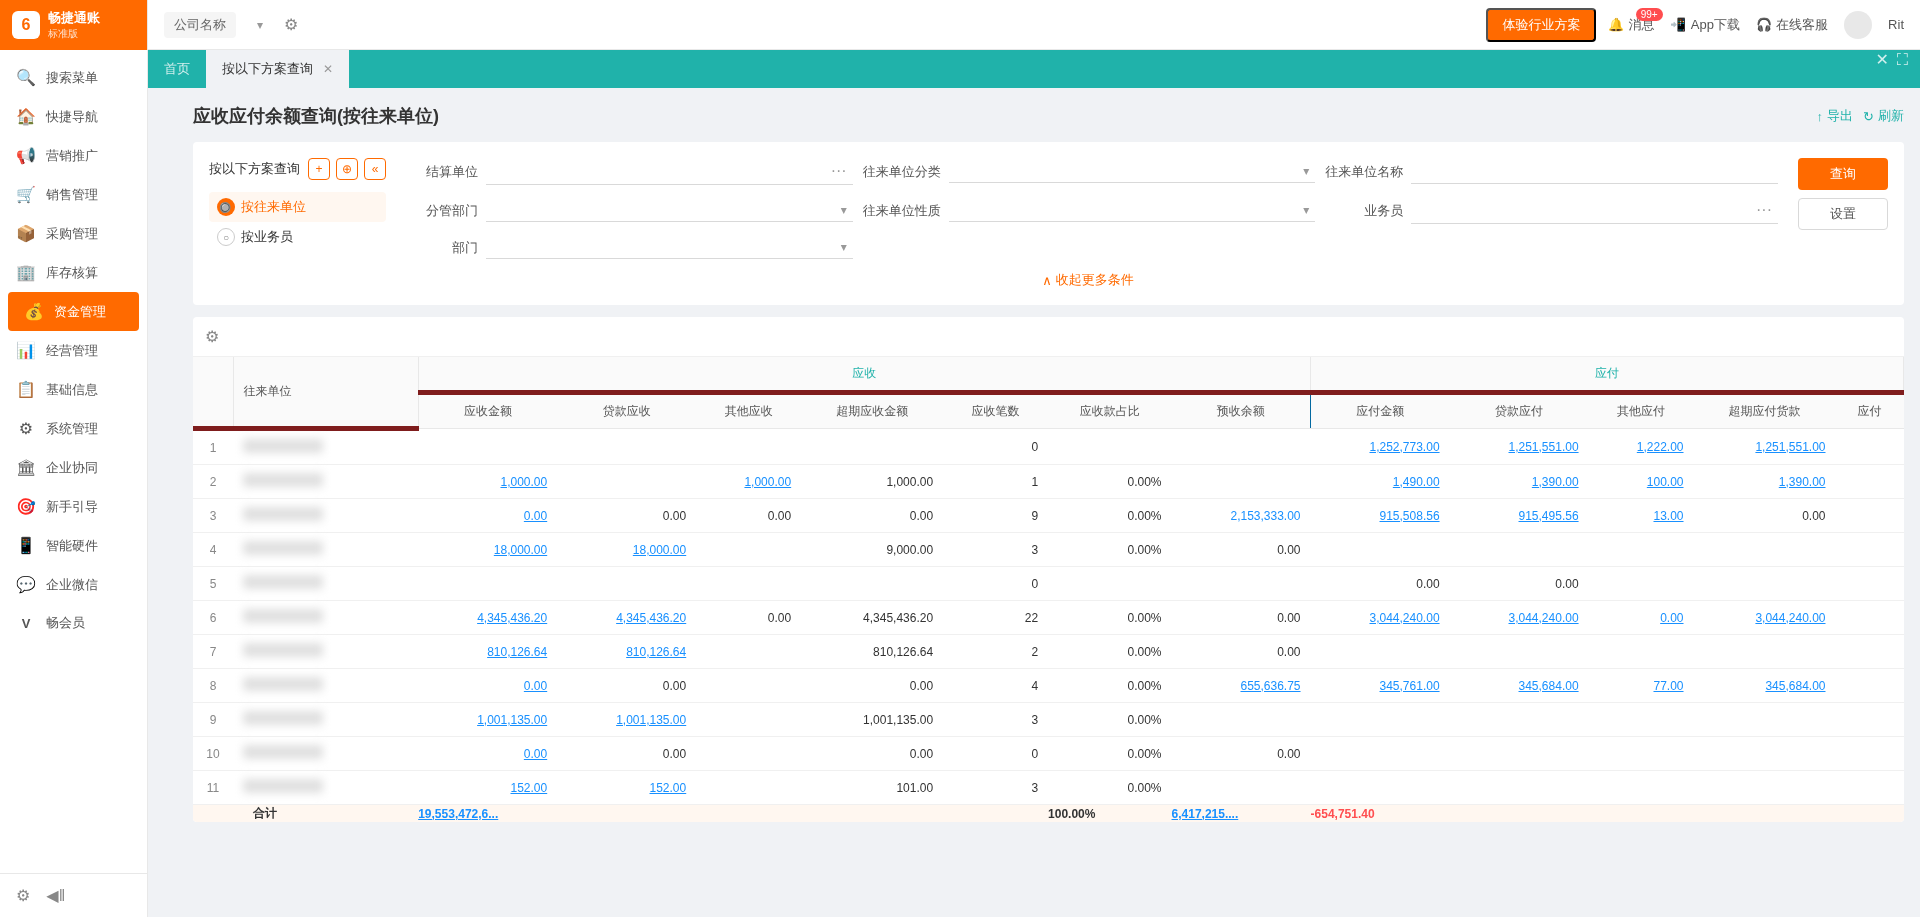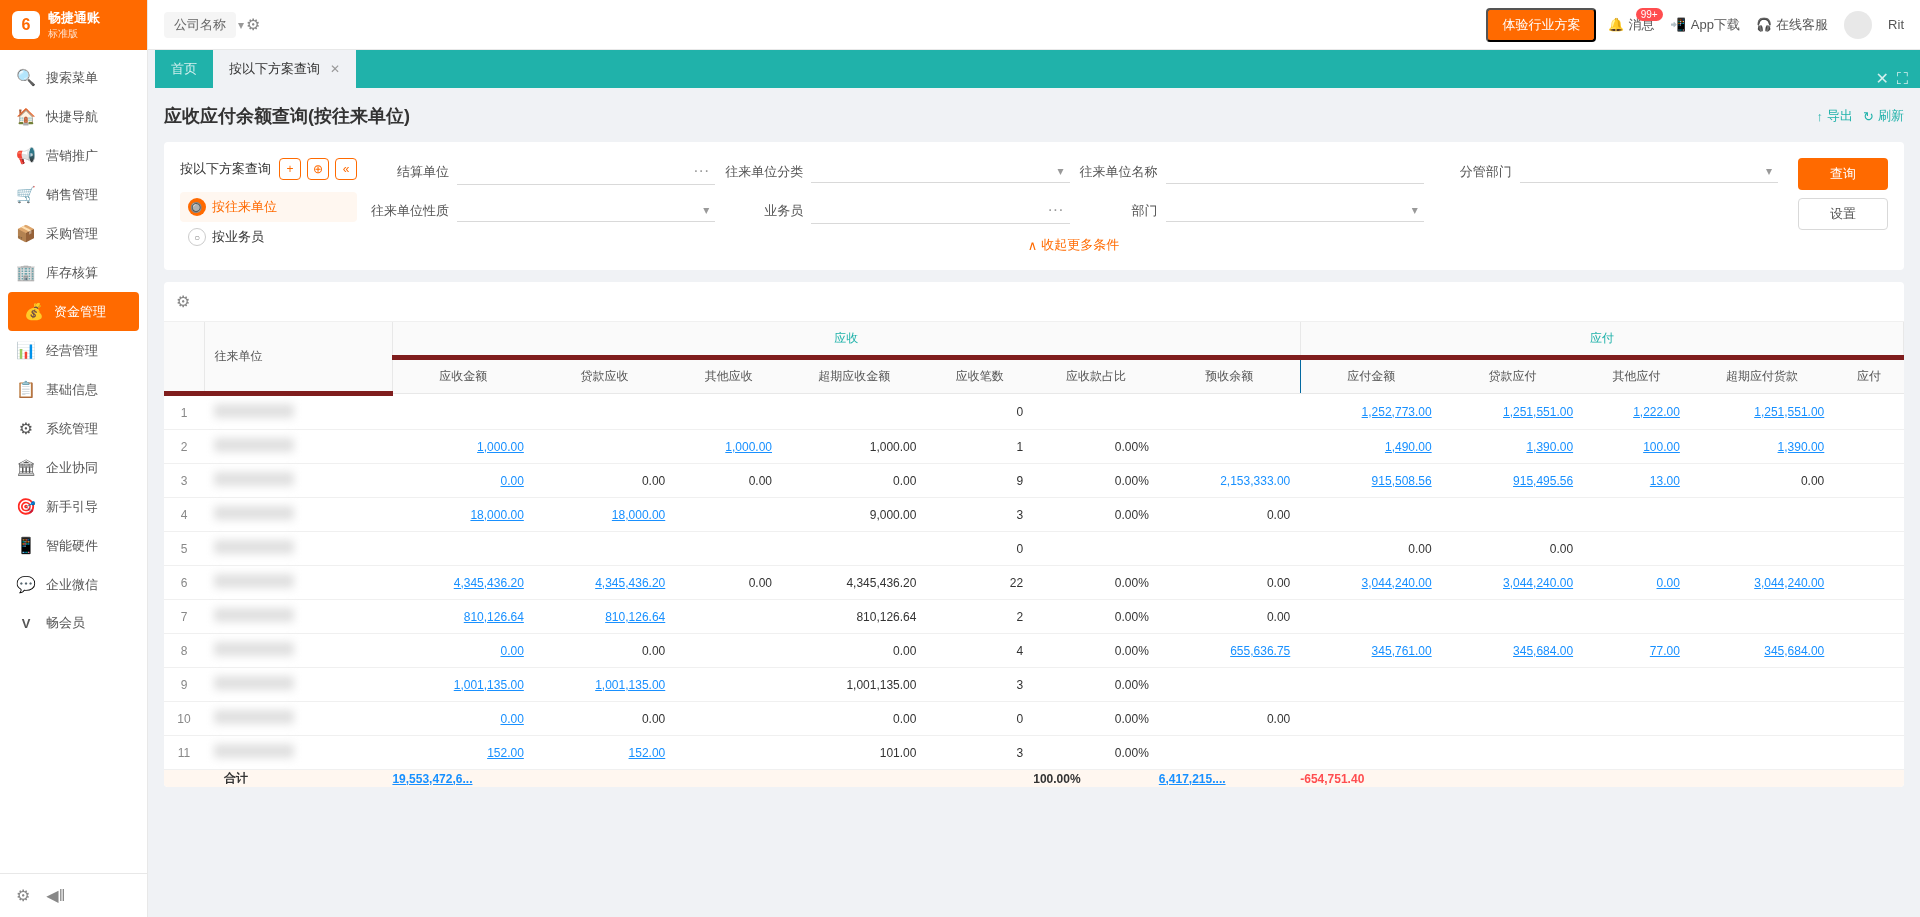--- a/index.html
+++ b/index.html
@@ -26,53 +26,53 @@
     .sidebar-icon { font-size: 16px; width: 20px; text-align: center; }
     .sidebar-bottom { padding: 12px 16px; display: flex; gap: 16px; border-top: 1px solid #e8e8e8; }
     .sidebar-bottom-icon { color: #888; font-size: 16px; cursor: pointer; }
 
     
     .topbar {
       position: fixed; left: 148px; top: 0; right: 0; height: 50px;
       background: #fff; border-bottom: 1px solid #e8e8e8; display: flex; align-items: center;
       padding: 0 16px; gap: 12px; z-index: 99;
     }
-    .topbar-breadcrumb { display: flex; align-items: center; gap: 2px; flex: 1; }
+    .topbar-breadcrumb { display: flex; align-items: center; gap: 21px; flex: 1; }
     .topbar-company { font-size: 13px; color: #666; background: #f5f5f5; padding: 4px 10px; border-radius: 4px; }
     .topbar-chevron { color: #999; }
     .topbar-gear { color: #888; font-size: 16px; cursor: pointer; }
     .topbar-promo { background: #ff6a00; color: #fff; padding: 6px 14px; border-radius: 4px; font-size: 13px; cursor: pointer; }
     .topbar-right { display: flex; align-items: center; gap: 16px; }
     .topbar-msg { display: flex; align-items: center; gap: 4px; color: #555; font-size: 13px; cursor: pointer; position: relative; }
     .topbar-badge { background: #ff4d4f; color: #fff; font-size: 10px; padding: 1px 5px; border-radius: 10px; position: absolute; top: -8px; right: -8px; }
     .topbar-app { display: flex; align-items: center; gap: 4px; color: #555; font-size: 13px; cursor: pointer; }
     .topbar-service { display: flex; align-items: center; gap: 4px; color: #555; font-size: 13px; cursor: pointer; }
     .topbar-user { background: #e8e8e8; border-radius: 50%; width: 28px; height: 28px; display: flex; align-items: center; justify-content: center; font-size: 11px; color: #555; cursor: pointer; }
     .topbar-username { font-size: 13px; color: #555; cursor: pointer; }
 
     
     .tabbar {
-      position: fixed; left: 155px; top: 50px; right: 0; height: 38px;
-      background: #20b2aa; display: flex; align-items: flex-end; z-index: 98; padding: 0;
+      position: fixed; left: 148px; top: 50px; right: 0; height: 38px;
+      background: #20b2aa; display: flex; align-items: flex-start; z-index: 98; padding: 0;
     }
     .tab-item {
       height: 100%; display: flex; align-items: center; padding: 0 16px; gap: 6px;
       font-size: 13px; cursor: pointer; color: rgba(255,255,255,0.8);
     }
     .tab-item.active { background: #f0f2f5; color: #333; }
     .tab-close { color: #999; font-size: 12px; margin-left: 4px; }
     .tab-controls { margin-left: auto; display: flex; align-items: center; gap: 8px; padding-right: 12px; }
     .tab-ctrl-icon { color: rgba(255,255,255,0.8); font-size: 16px; cursor: pointer; }
 
     
     .main-content {
       position: fixed; left: 148px; top: 88px; right: 0; bottom: 0;
       background: #f0f2f5; overflow: auto;
     }
-    .page-container { padding: 16px; }
+    .page-container { padding: 16px; margin-left: 29px; }
     .page-header { display: flex; align-items: center; justify-content: space-between; margin-bottom: 14px; }
     .page-title { font-size: 18px; font-weight: bold; color: #333; }
     .page-actions { display: flex; gap: 10px; align-items: center; }
     .action-btn { display: flex; align-items: center; gap: 4px; color: #20b2aa; font-size: 13px; cursor: pointer; }
 
     
     .filter-area { background: #fff; border-radius: 4px; padding: 16px; margin-bottom: 12px; }
     .filter-header { display: flex; align-items: center; gap: 8px; margin-bottom: 12px; }
     .filter-title { font-size: 13px; color: #333; }
     .filter-icons { display: flex; gap: 6px; color: #ff6a00; }
@@ -276,21 +276,21 @@
             <div class="filter-option-icon">🔘</div>
             <span>按往来单位</span>
           </div>
           <div class="filter-option">
             <div class="filter-option-icon2">○</div>
             <span>按业务员</span>
           </div>
         </div>
 
         <div style="flex:1;">
-          <div style="display:grid; grid-template-columns:1fr 1fr 1fr 1fr; gap:12px 8px; align-items:center;">
+          <div style="display:grid; grid-template-columns:1fr 1fr 1fr; gap:12px 8px; align-items:center;">
 
             <div class="filter-field">
               <span class="filter-label">结算单位</span>
               <div class="filter-select">
                 <span class="filter-select-text"></span>
                 <span class="filter-dots">···</span>
               </div>
             </div>
             <div class="filter-field">
               <span class="filter-label">往来单位分类</span>

